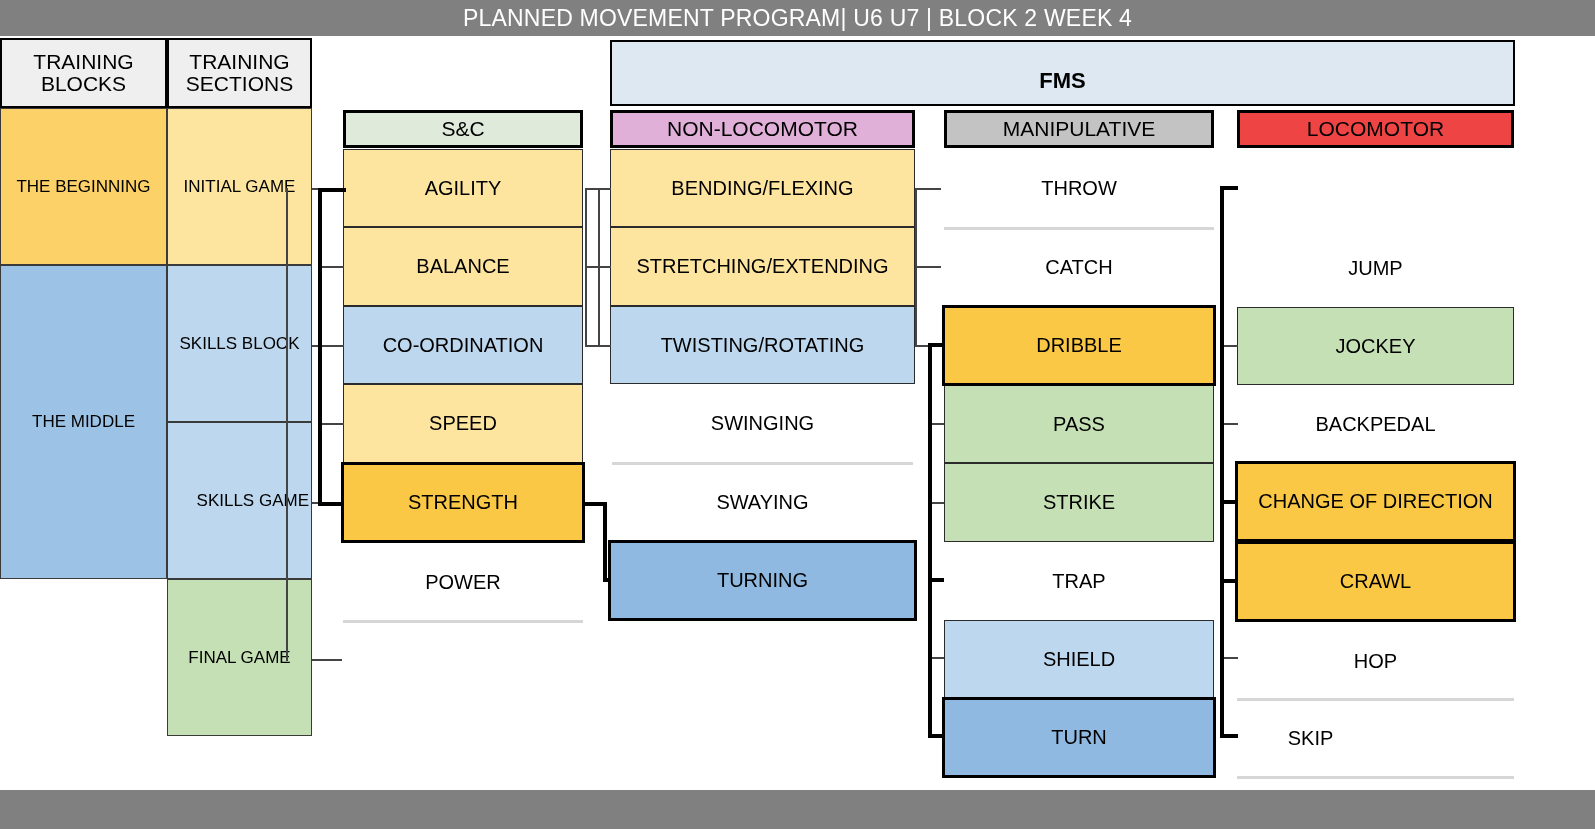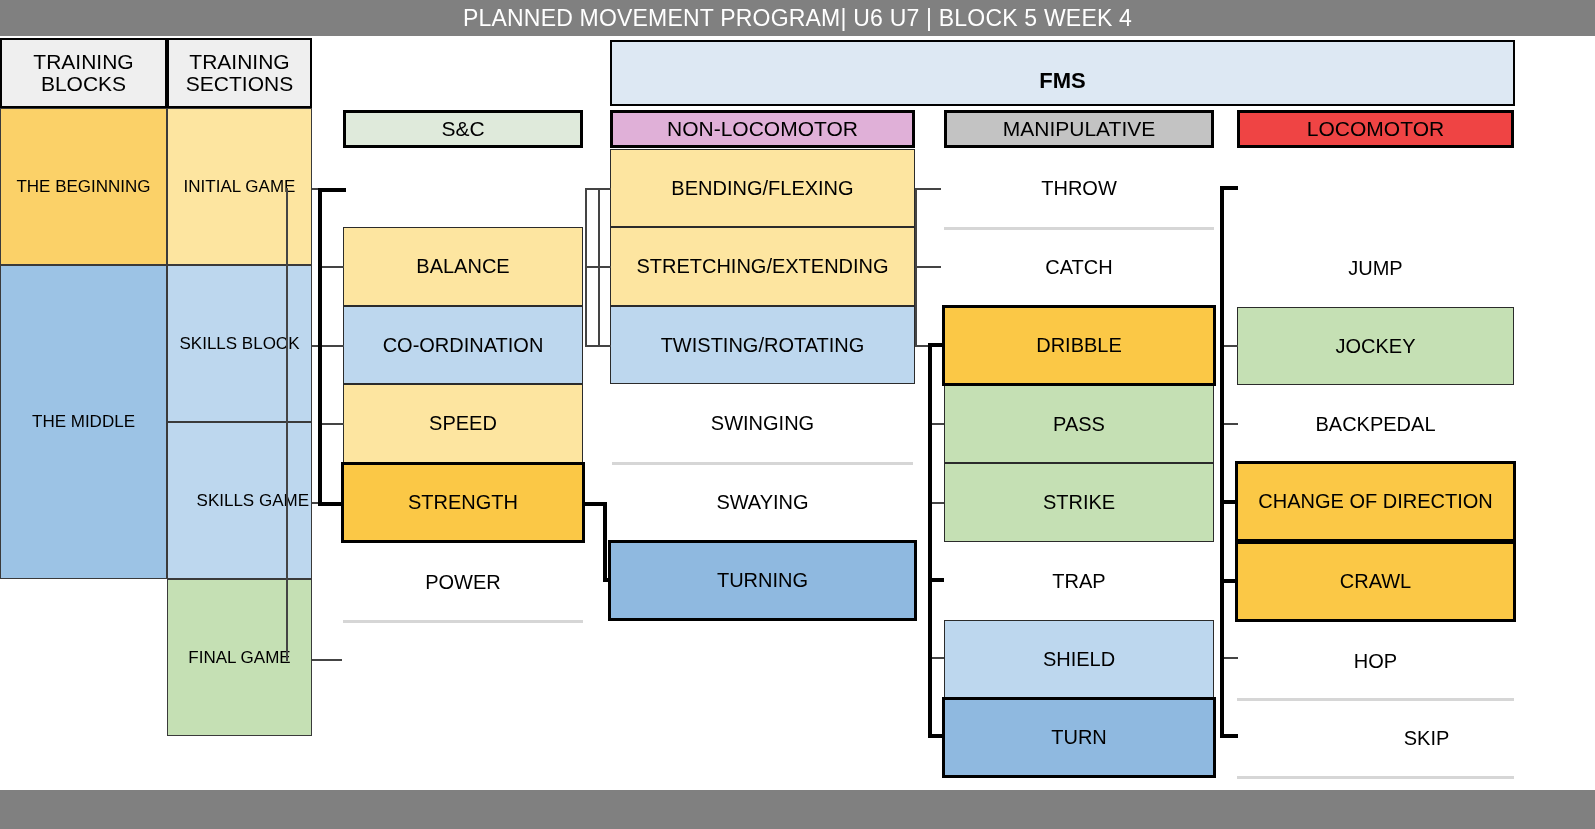--- a/index.html
+++ b/index.html
@@ -94,21 +94,21 @@
   
   .ln { position: absolute; background: #000000; }
   .ln.thin { background: #444444; }
 </style>
 </head>
 <body>
 
 <div id="page">
 
   <div class="titlebar">
-    <span>PLANNED MOVEMENT PROGRAM| U6 U7 | BLOCK 5 WEEK 4</span>
+    <span>PLANNED MOVEMENT PROGRAM| U6 U7 | BLOCK 2 WEEK 4</span>
   </div>
 
   <div class="fms" style="left:610px; top:40px; width:905px; height:66px;">
     <span>FMS</span>
   </div>
 
   <div class="cell hdr" style="left:0px; top:38px; width:167px; height:70px;">
     <span>TRAINING</span>
     <span>BLOCKS</span>
   </div>
@@ -133,20 +133,23 @@
   <div class="cell gcell" style="left:167px; top:422px; width:145px; height:157px; background:#bdd7ee;justify-content:flex-end;">
     <span>SKILLS GAME</span>
   </div>
   <div class="cell gcell" style="left:167px; top:579px; width:145px; height:157px; background:#c5e0b4;">
     <span>FINAL GAME</span>
   </div>
 
   <div class="cell colhdr" style="left:343px; top:110px; width:240px; height:38px; background:#dfeadb;">
     <span>S&amp;C</span>
   </div>
+  <div class="cell item" style="left:343px; top:149px; width:240px; height:78px; background:#fde5a0;">
+    <span>AGILITY</span>
+    </div>
   <div class="cell item" style="left:343px; top:227px; width:240px; height:79px; background:#fde5a0;">
     <span>BALANCE</span>
     </div>
   <div class="cell item" style="left:343px; top:306px; width:240px; height:78px; background:#bdd7ee;">
     <span>CO-ORDINATION</span>
     </div>
   <div class="cell item" style="left:343px; top:384px; width:240px; height:79px; background:#fde5a0;">
     <span>SPEED</span>
     </div>
   <div class="cell item hl" style="left:341px; top:462px; width:244px; height:81px; background:#fbc846;">
@@ -224,21 +227,21 @@
   <div class="cell item hl" style="left:1235px; top:461px; width:281px; height:81px; background:#fbc846;">
     <span>CHANGE OF DIRECTION</span>
     </div>
   <div class="cell item hl" style="left:1235px; top:541px; width:281px; height:81px; background:#fbc846;">
     <span>CRAWL</span>
     </div>
   <div class="cell item plain" style="left:1237px; top:622px; width:277px; height:78px;">
     <span>HOP</span>
     </div>
   <div class="sep" style="left:1237px; top:698px; width:277px;"></div>
-  <div class="cell item plain" style="left:1288px; top:699px; width:277px; height:78px;">
+  <div class="cell item plain" style="left:1172px; top:699px; width:277px; height:78px;">
     <span>SKIP</span>
     </div>
   <div class="sep" style="left:1237px; top:776px; width:277px;"></div>
 
   <div class="ln thin" style="left:312px; top:188px; width:30px; height:2px;"></div>
   <div class="ln thin" style="left:312px; top:345px; width:30px; height:2px;"></div>
   <div class="ln thin" style="left:312px; top:502px; width:30px; height:2px;"></div>
   <div class="ln thin" style="left:312px; top:659px; width:30px; height:2px;"></div>
 
   <div class="ln thin" style="left:286px; top:188px; width:2px; height:473px;"></div>

